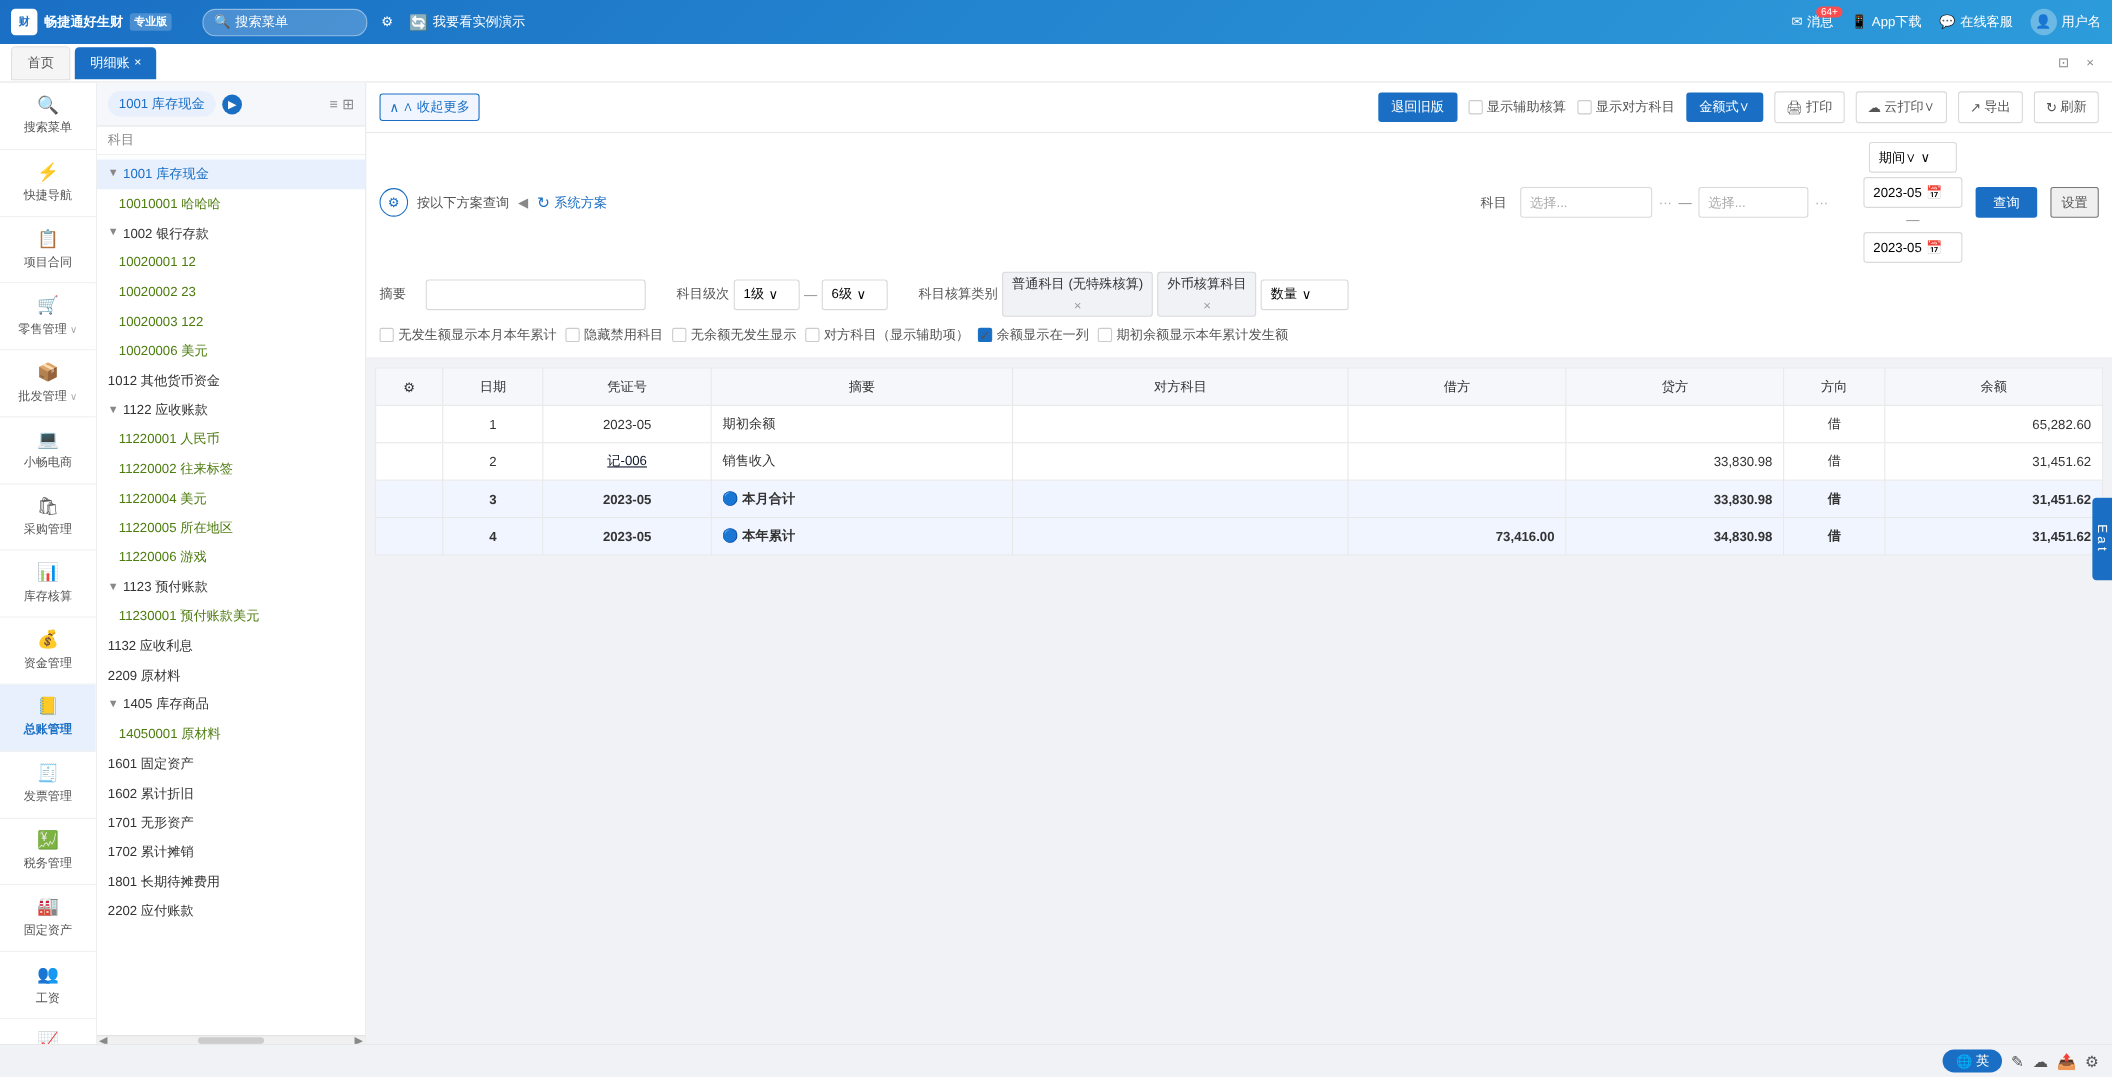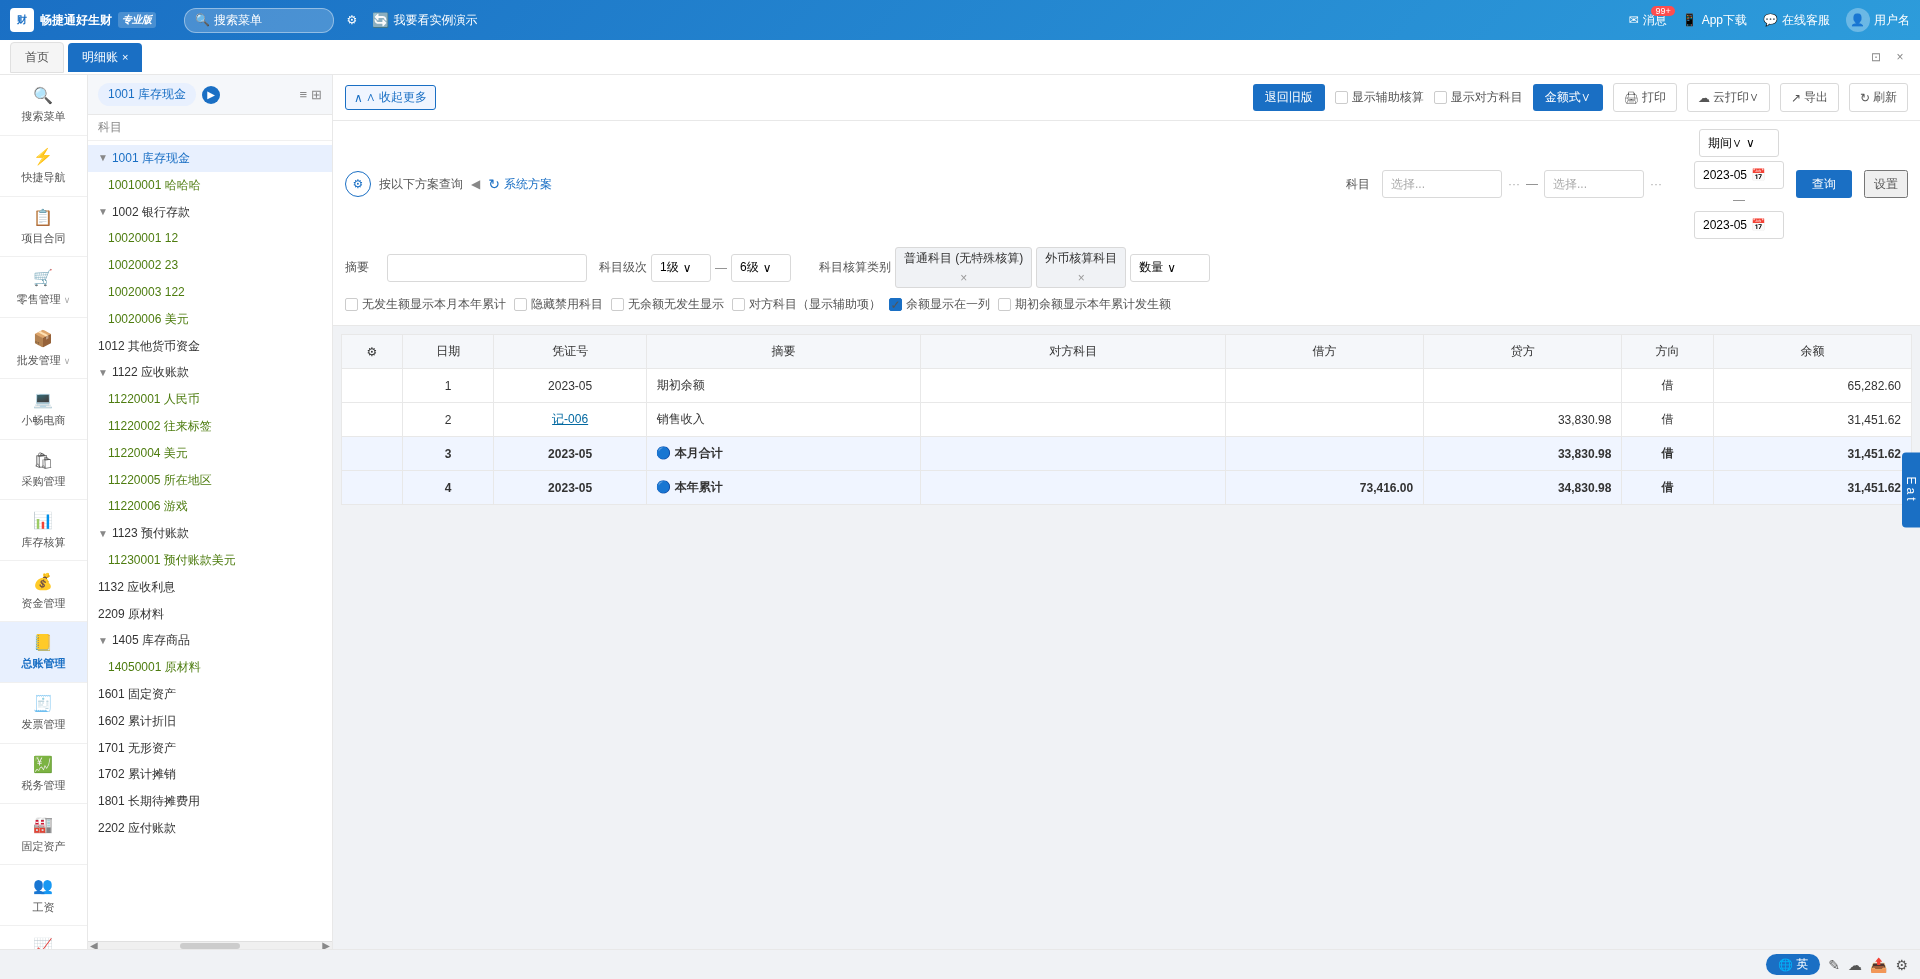--- a/index.html
+++ b/index.html
@@ -13,21 +13,21 @@
       align-items: center;
       padding: 0 10px;
       color: white;
       flex-shrink: 0;
       justify-content: space-between;
     }
     .top-bar-left { display: flex; align-items: center; gap: 8px; }
     .logo-area { display: flex; align-items: center; gap: 6px; font-size: 13px; font-weight: bold; }
     .logo-icon { width: 24px; height: 24px; background: #fff; border-radius: 4px; display: flex; align-items: center; justify-content: center; }
     .logo-icon span { color: #1a6fc4; font-size: 10px; font-weight: bold; }
-    .version-badge { background: rgba(255,255,255,0.2); border-radius: 3px; padding: 1px 4px; font-size: 10px; font-style: italic; }
+    .version-badge { background: rgba(255,255,255,0.2); border-radius: 3px; padding: 1px 4px; font-size: 10px; }
     .search-bar-top { background: rgba(255,255,255,0.2); border: 1px solid rgba(255,255,255,0.4); border-radius: 12px; padding: 3px 10px; color: white; width: 150px; font-size: 11px; display: flex; align-items: center; gap: 4px; }
     .demo-link { font-size: 11px; display: flex; align-items: center; gap: 4px; cursor: pointer; }
     .top-bar-right { display: flex; align-items: center; gap: 16px; }
     .top-bar-item { display: flex; align-items: center; gap: 4px; cursor: pointer; font-size: 11px; position: relative; }
     .badge { background: #ff4d4f; border-radius: 8px; padding: 0 4px; font-size: 9px; position: absolute; top: -6px; right: -8px; min-width: 16px; text-align: center; }
     .settings-icon-top { width: 24px; height: 24px; display: flex; align-items: center; justify-content: center; cursor: pointer; }
 
     
     .tab-bar {
       height: 35px;
@@ -354,21 +354,21 @@
     </div>
     <div class="demo-link">
       <span style="font-size:14px;">🔄</span>
       <span>我要看实例演示</span>
     </div>
   </div>
   <div class="top-bar-right">
     <div class="top-bar-item">
       <span>✉</span>
       <span>消息</span>
-      <span class="badge">99+</span>
+      <span class="badge">64+</span>
     </div>
     <div class="top-bar-item">
       <span>📱</span>
       <span>App下载</span>
     </div>
     <div class="top-bar-item">
       <span>💬</span>
       <span>在线客服</span>
     </div>
     <div class="top-bar-item">
@@ -663,21 +663,21 @@
           </div>
         </div>
         <button class="query-btn">查询</button>
         <button class="settings-text-btn">设置</button>
       </div>
 
       <div class="filter-row">
         <span class="filter-label">摘要</span>
         <div class="filter-input" style="width:200px;background:#fff;"></div>
 
-        <div style="display:flex;align-items:center;gap:4px;">
+        <div style="display:flex;align-items:center;gap:4px;margin-left:16px;">
           <span style="color:#555;font-size:12px;">科目级次</span>
           <div class="filter-select" style="min-width:60px;">
             <span>1级</span>
             <span>∨</span>
           </div>
           <span style="color:#888;">—</span>
           <div class="filter-select" style="min-width:60px;">
             <span>6级</span>
             <span>∨</span>
           </div>
@@ -753,21 +753,21 @@
             <td></td>
             <td class="td-right"></td>
             <td class="td-right"></td>
             <td>借</td>
             <td class="td-right">65,282.60</td>
           </tr>
 
           <tr>
             <td class="td-left gear-cell"></td>
             <td>2</td>
-            <td><a href="#" style="color:#0369a1;text-decoration:underline;">记-006</a></td>
+            <td><a href="#" style="color:#0f172a;text-decoration:underline;">记-006</a></td>
             <td class="td-left">销售收入</td>
             <td></td>
             <td class="td-right"></td>
             <td class="td-right">33,830.98</td>
             <td>借</td>
             <td class="td-right">31,451.62</td>
           </tr>
 
           <tr class="summary-row">
             <td class="td-left gear-cell"></td>

